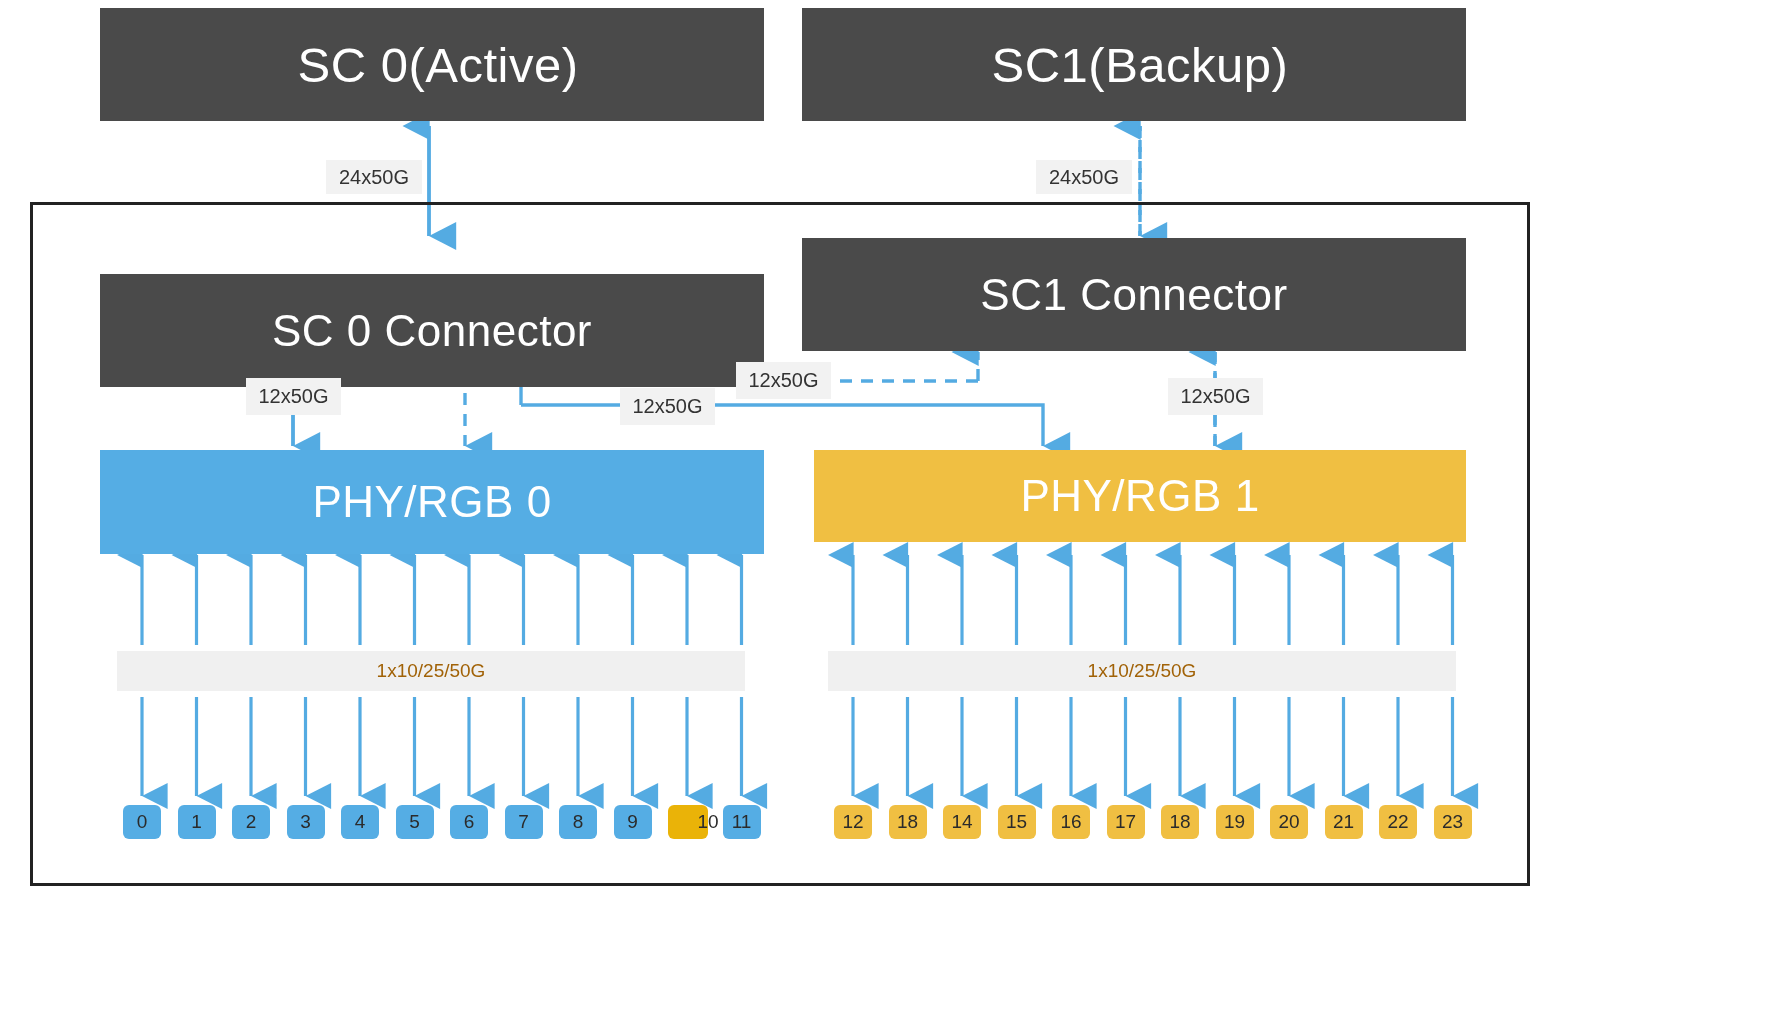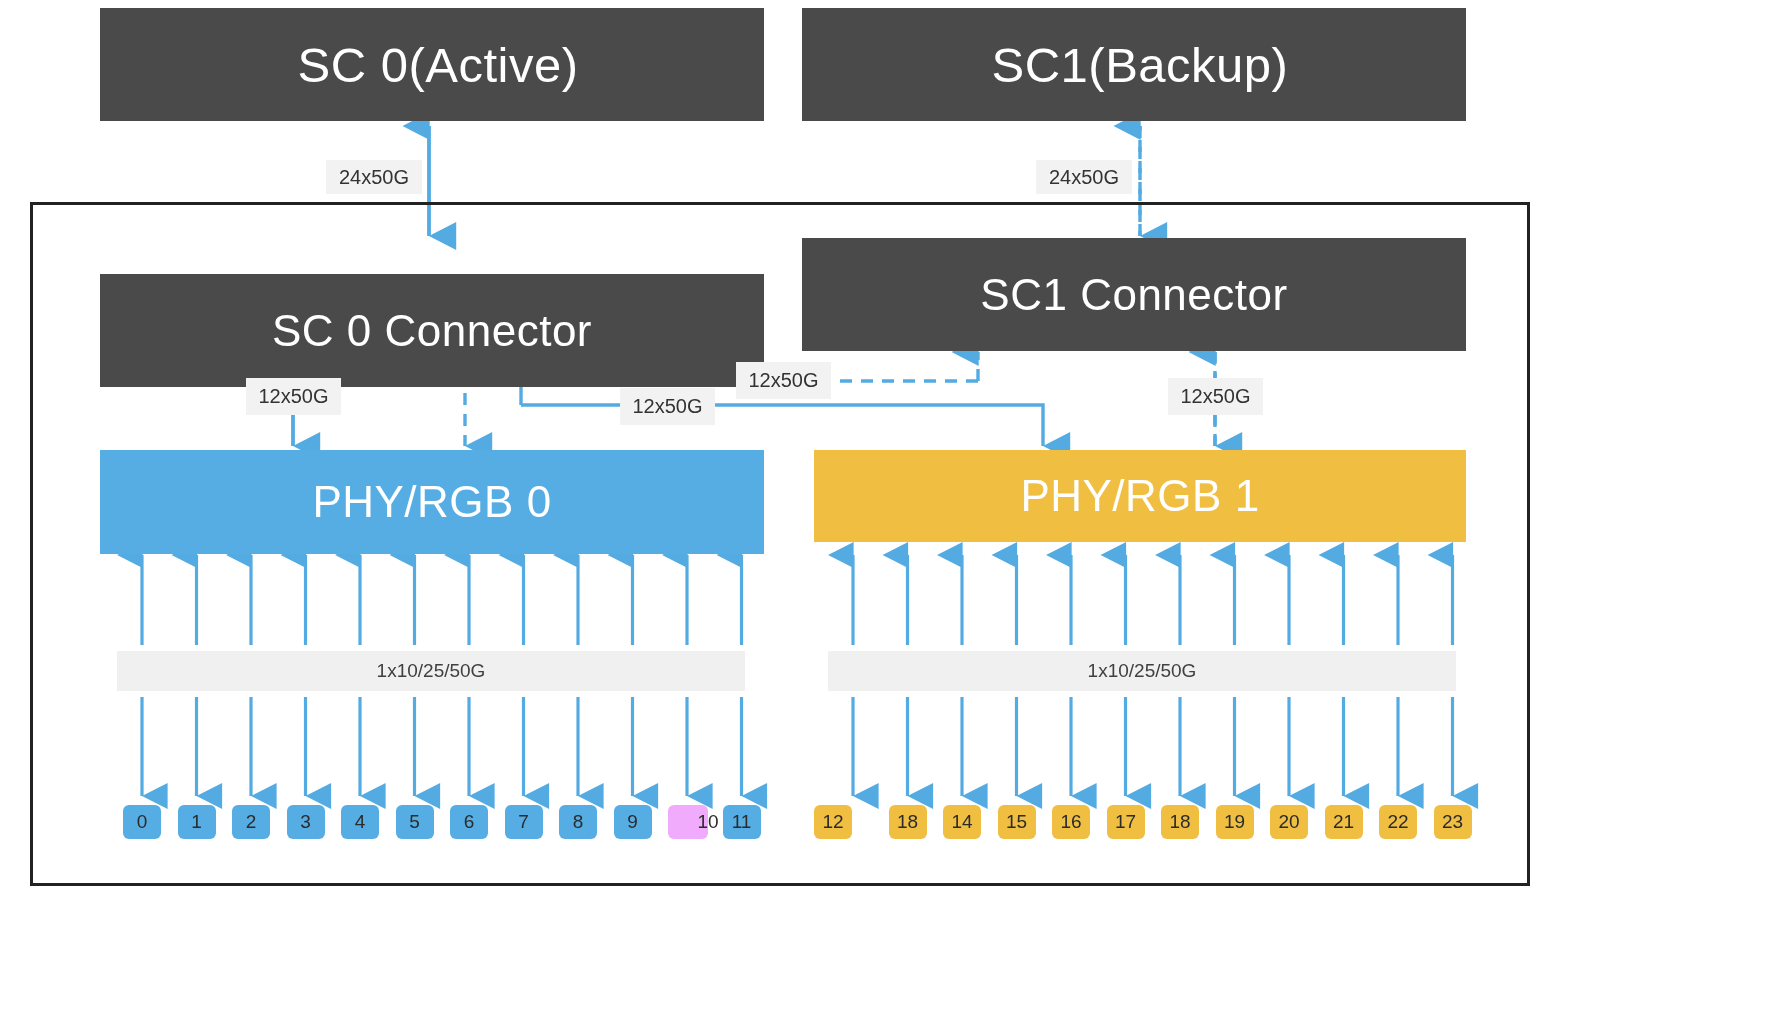--- a/index.html
+++ b/index.html
@@ -11,21 +11,21 @@
   .sc-box{background:#4a4a4a;color:#ffffff;font-size:49px;font-weight:400;letter-spacing:0.5px;padding-left:12px;}
   .conn-box{background:#4a4a4a;color:#ffffff;font-size:44px;font-weight:400;letter-spacing:0.5px;}
   .phy-box{color:#ffffff;font-size:44px;font-weight:400;letter-spacing:0.5px;}
 
   .chassis{position:absolute;box-sizing:border-box;border:3px solid #222222;background:transparent;}
 
   .edge-label{position:absolute;box-sizing:border-box;display:flex;align-items:center;
     justify-content:center;font-size:20px;color:#333333;background:#f2f2f2;white-space:nowrap;}
 
   .lane-bar{position:absolute;box-sizing:border-box;display:flex;align-items:center;
-    justify-content:center;background:#f0f0f0;color:#404040;font-size:19px;}
+    justify-content:center;background:#f0f0f0;color:#a16207;font-size:19px;}
 
   .port{position:absolute;box-sizing:border-box;display:flex;align-items:center;
     justify-content:center;border-radius:6px;font-size:19px;color:#2b2b2b;}
 
   svg.wires{position:absolute;left:0;top:0;width:1790px;height:1030px;pointer-events:none;}
 </style>
 </head>
 <body>
 
 <div id="stage">
@@ -139,23 +139,23 @@
       <div class="port" style="left: 123px; top: 805px; width: 38px; height: 34px; background: rgb(85, 173, 228);">0</div>
       <div class="port" style="left: 177.5px; top: 805px; width: 38px; height: 34px; background: rgb(85, 173, 228);">1</div>
       <div class="port" style="left: 232px; top: 805px; width: 38px; height: 34px; background: rgb(85, 173, 228);">2</div>
       <div class="port" style="left: 286.5px; top: 805px; width: 38px; height: 34px; background: rgb(85, 173, 228);">3</div>
       <div class="port" style="left: 341px; top: 805px; width: 38px; height: 34px; background: rgb(85, 173, 228);">4</div>
       <div class="port" style="left: 395.5px; top: 805px; width: 38px; height: 34px; background: rgb(85, 173, 228);">5</div>
       <div class="port" style="left: 450px; top: 805px; width: 38px; height: 34px; background: rgb(85, 173, 228);">6</div>
       <div class="port" style="left: 504.5px; top: 805px; width: 38px; height: 34px; background: rgb(85, 173, 228);">7</div>
       <div class="port" style="left: 559px; top: 805px; width: 38px; height: 34px; background: rgb(85, 173, 228);">8</div>
       <div class="port" style="left: 613.5px; top: 805px; width: 38px; height: 34px; background: rgb(85, 173, 228);">9</div>
-      <div class="port" style="left: 668px; top: 805px; width: 38px; height: 34px; background: #f0abfc; padding-left: 40px;">10</div>
+      <div class="port" style="left: 668px; top: 805px; width: 38px; height: 34px; background: #eab308; padding-left: 40px;">10</div>
       <div class="port" style="left: 722.5px; top: 805px; width: 38px; height: 34px; background: rgb(85, 173, 228);">11</div>
-      <div class="port" style="left: 814px; top: 805px; width: 38px; height: 34px; background: rgb(240, 191, 66);">12</div>
+      <div class="port" style="left: 834px; top: 805px; width: 38px; height: 34px; background: rgb(240, 191, 66);">12</div>
       <div class="port" style="left: 888.5px; top: 805px; width: 38px; height: 34px; background: rgb(240, 191, 66);">18</div>
       <div class="port" style="left: 943px; top: 805px; width: 38px; height: 34px; background: rgb(240, 191, 66);">14</div>
       <div class="port" style="left: 997.5px; top: 805px; width: 38px; height: 34px; background: rgb(240, 191, 66);">15</div>
       <div class="port" style="left: 1052px; top: 805px; width: 38px; height: 34px; background: rgb(240, 191, 66);">16</div>
       <div class="port" style="left: 1106.5px; top: 805px; width: 38px; height: 34px; background: rgb(240, 191, 66);">17</div>
       <div class="port" style="left: 1161px; top: 805px; width: 38px; height: 34px; background: rgb(240, 191, 66);">18</div>
       <div class="port" style="left: 1215.5px; top: 805px; width: 38px; height: 34px; background: rgb(240, 191, 66);">19</div>
       <div class="port" style="left: 1270px; top: 805px; width: 38px; height: 34px; background: rgb(240, 191, 66);">20</div>
       <div class="port" style="left: 1324.5px; top: 805px; width: 38px; height: 34px; background: rgb(240, 191, 66);">21</div>
       <div class="port" style="left: 1379px; top: 805px; width: 38px; height: 34px; background: rgb(240, 191, 66);">22</div>

